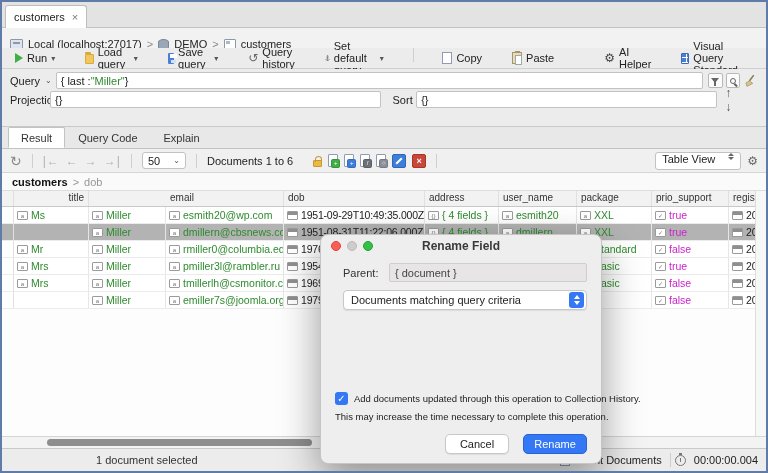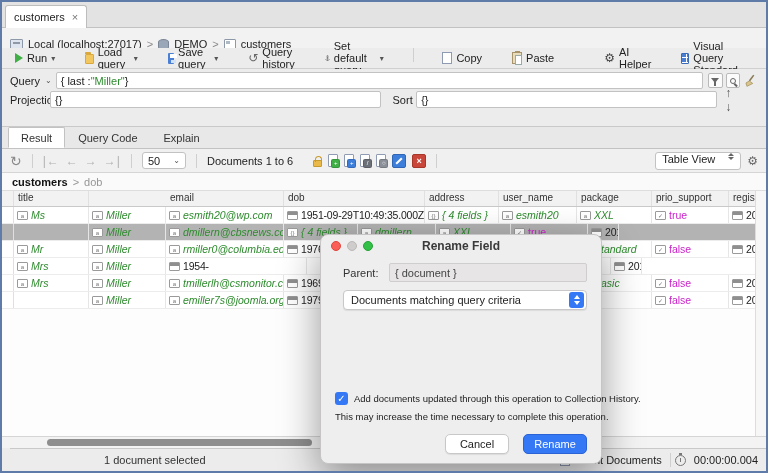--- a/index.html
+++ b/index.html
@@ -97,35 +97,35 @@
 
   
   .tablewrap{position:absolute; left:0; top:189px; right:0; height:245px; background:#fdfdfd;}
   .vscroll{position:absolute; right:0; top:0; bottom:0; width:11px; background:#f7f7f7; border-left:1px solid #ddd;}
   .thead{display:flex; height:16px; background:#f2f2f2; border-bottom:1px solid #c9c9c9;}
   .th{flex:none; padding:1px 4px; font-size:10px; color:#333; border-right:1px solid #e0e0e0; overflow:hidden; white-space:nowrap;}
   .tr{display:flex; height:17px; border-bottom:1px solid #ececec; background:#fff;}
   .tr.selected{background:var(--selected-row);}
   .td{flex:none; display:flex; align-items:center; gap:3px; padding:0 3px; border-right:1px solid #e6e6e6; overflow:hidden; white-space:nowrap; font-size:10.5px;}
   .gut{flex:none; width:12px; border-right:1px solid #e0e0e0;}
-  .t-string,.t-object{color:var(--string-green);font-style:italic;}
+  .t-string,.t-object{color:var(--string-green);}
   .t-bool{color:var(--bool-magenta);}
   .t-date{color:#222; letter-spacing:-0.2px;}
   .cicon{flex:none; width:11px; height:9px; border:1px solid #9a9a9a; background:#fff; border-radius:1px; font-size:6px; line-height:8px; text-align:center; color:#777;}
   .cicon.string::after{content:"a";}
   .cicon.object::after{content:"{}";}
   .cicon.bool::after{content:"\2713";}
   .cicon.date{background:linear-gradient(to bottom,#8f8f8f 0,#8f8f8f 3px,#fff 3px);}
 
   
   .hscroll{position:absolute; left:0; right:0; top:434px; height:12px; background:#f3f3f3; border-top:1px solid #d5d5d5;}
   .hthumb{position:absolute; left:45px; top:2px; width:265px; height:7px; background:#8e8e8e; border-radius:4px;}
 
   
-  .statusbar{position:absolute; left:0; right:0; bottom:0; height:23px; background:var(--chrome); border-top:1px solid #c9c9c9; display:flex; align-items:center; padding:0 8px;margin-left:8px;}
+  .statusbar{position:absolute; left:0; right:0; bottom:0; height:23px; background:var(--chrome); border-top:1px solid #c9c9c9; display:flex; align-items:center; padding:0 8px;}
   .statusbar .sel{margin-left:86px; color:#333;}
   .ic-countdoc{width:10px; height:12px; background:#fff; border:1px solid #8f9bb3; position:relative;}
   .ic-countdoc::after{content:""; position:absolute; left:1px; top:2px; width:6px; height:2px; background:#4a7fd4;}
   .ic-timer{width:11px; height:11px; border:1.5px solid #777; border-radius:50%; position:relative;}
   .ic-timer::before{content:""; position:absolute; left:3px; top:-3px; width:3px; height:2px; background:#777;}
   .ic-timer::after{content:""; position:absolute; left:4px; top:2px; width:1.5px; height:4px; background:#777;}
 
   
   .dialog{position:absolute; left:318px; top:232px; width:282px; height:230px; background:#efeeee; border:1px solid #c6c4c4; border-radius:8px; box-shadow:0 14px 40px rgba(0,0,0,.4); z-index:10;}
   .dlg-title{position:relative; height:22px; display:flex; align-items:center; justify-content:center; font-weight:bold; font-size:12px; color:#3a3a3a;}
@@ -324,21 +324,21 @@
 
   <div class="tbc">
     <b>customers</b>
     <span class="sep">&gt;</span>
     <span class="field">dob</span>
   </div>
 
   <div class="tablewrap">
     <div class="thead">
         <div class="th" style="width: 12px;"></div>
-        <div class="th" style="width: 75px;">title</div>
+        <div class="th" style="width: 75px; text-align: right;">title</div>
         <div class="th" style="width: 77px; margin-top: 17px;">last</div>
         <div class="th" style="width: 118px;">email</div>
         <div class="th" style="width: 141px;">dob</div>
         <div class="th" style="width: 74px;">address</div>
         <div class="th" style="width: 78px;">user_name</div>
         <div class="th" style="width: 75px;">package</div>
         <div class="th" style="width: 77px;">prio_support</div>
         <div class="th" style="width: 31px;">registered</div>
       </div>
     <div id="tbody">
@@ -385,20 +385,24 @@
           <div class="gut"></div>
           <div class="td" style="width: 75px;"></div>
           <div class="td" style="width: 77px;">
             <span class="cicon string"></span>
             <span class="tv t-string">Miller</span>
           </div>
           <div class="td" style="width: 118px;">
             <span class="cicon string"></span>
             <span class="tv t-string">dmillern@cbsnews.com</span>
           </div>
+          <div class="td" style="width: 141px;">
+            <span class="cicon date"></span>
+            <span class="tv t-date">1951-08-31T11:22:06.000Z</span>
+          </div>
           <div class="td" style="width: 74px;">
             <span class="cicon object"></span>
             <span class="tv t-object">{ 4 fields }</span>
           </div>
           <div class="td" style="width: 78px;">
             <span class="cicon string"></span>
             <span class="tv t-string">dmillern</span>
           </div>
           <div class="td" style="width: 75px;">
             <span class="cicon string"></span>
@@ -448,20 +452,24 @@
         </div>
         <div class="tr">
           <div class="gut"></div>
           <div class="td" style="width: 75px;">
             <span class="cicon string"></span>
             <span class="tv t-string">Mrs</span>
           </div>
           <div class="td" style="width: 77px;">
             <span class="cicon string"></span>
             <span class="tv t-string">Miller</span>
+          </div>
+          <div class="td" style="width: 118px;">
+            <span class="cicon string"></span>
+            <span class="tv t-string">pmiller3l@rambler.ru</span>
           </div>
           <div class="td" style="width: 141px;">
             <span class="cicon date"></span>
             <span class="tv t-date">1954-</span>
           </div>
           <div class="td" style="width: 74px;"></div>
           <div class="td" style="width: 78px;"></div>
           <div class="td" style="width: 75px;">
             <span class="cicon string"></span>
             <span class="tv t-string">Basic</span>

